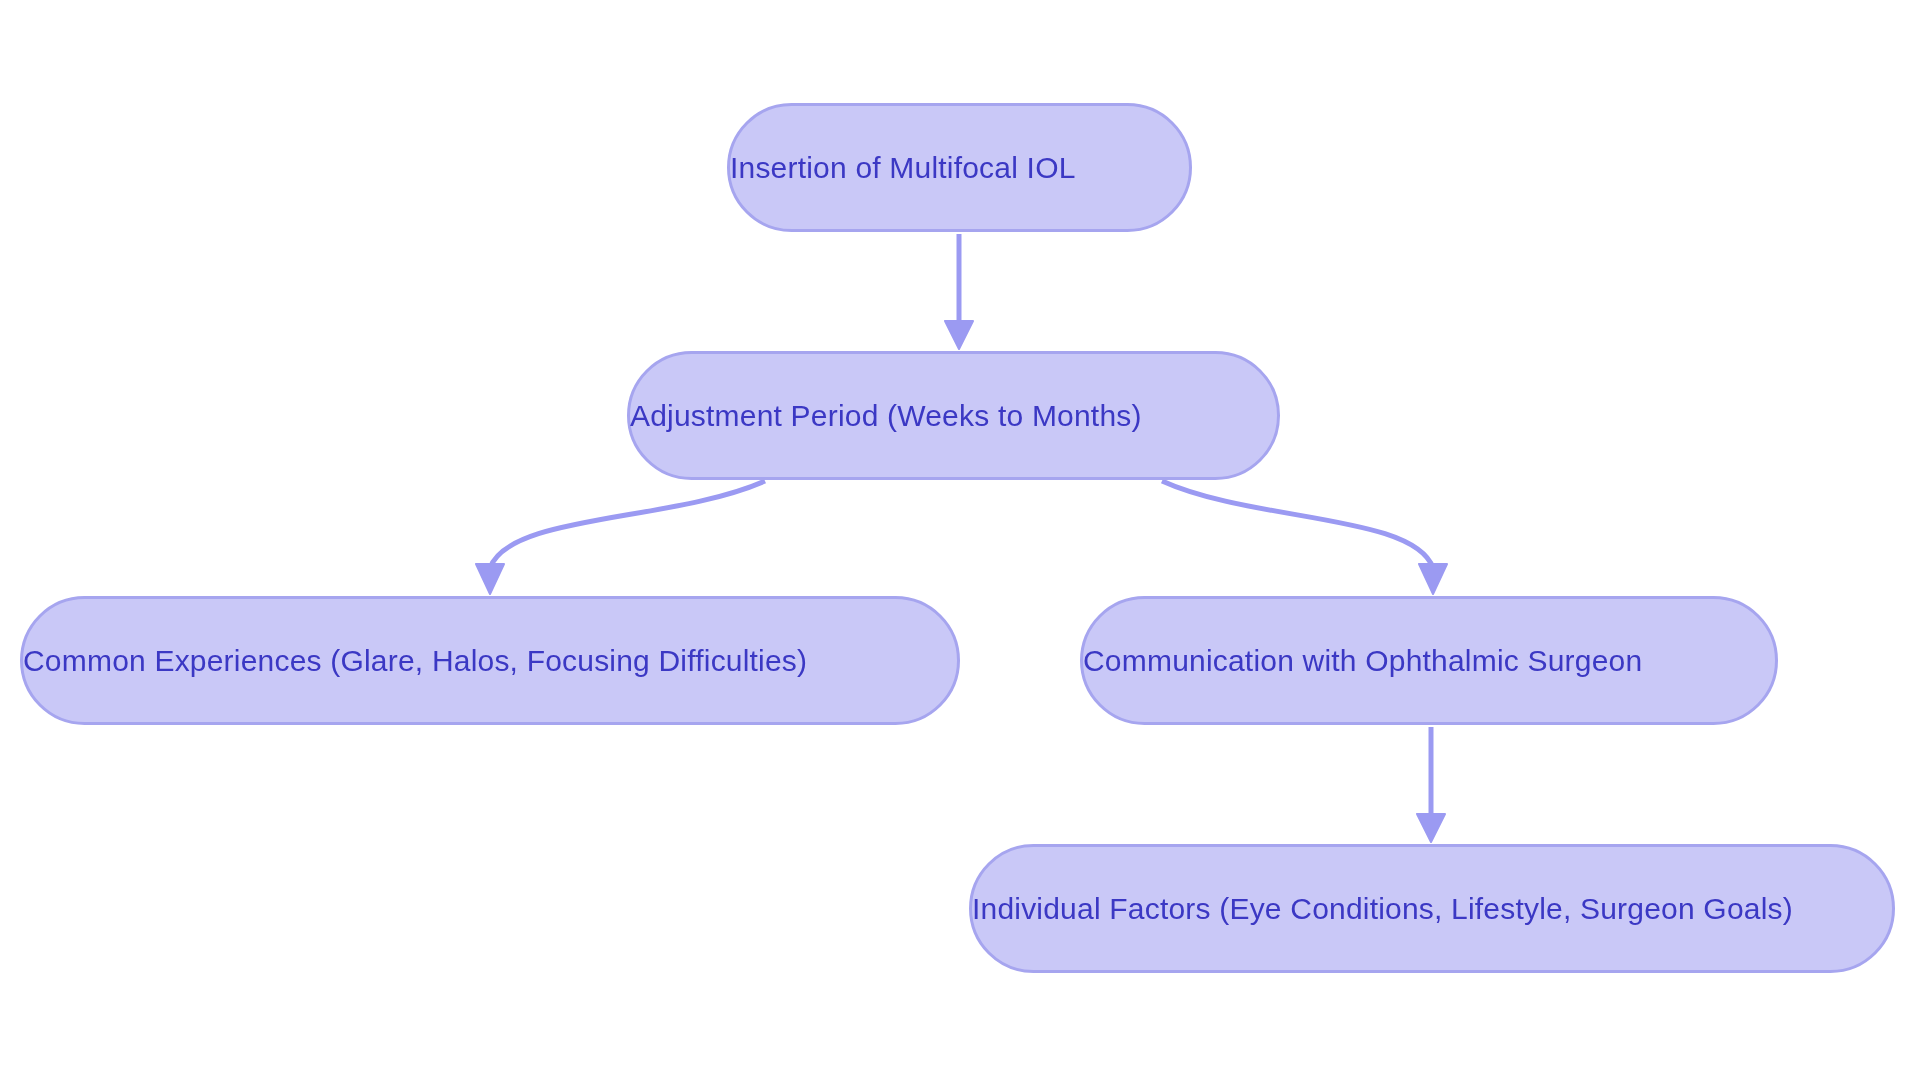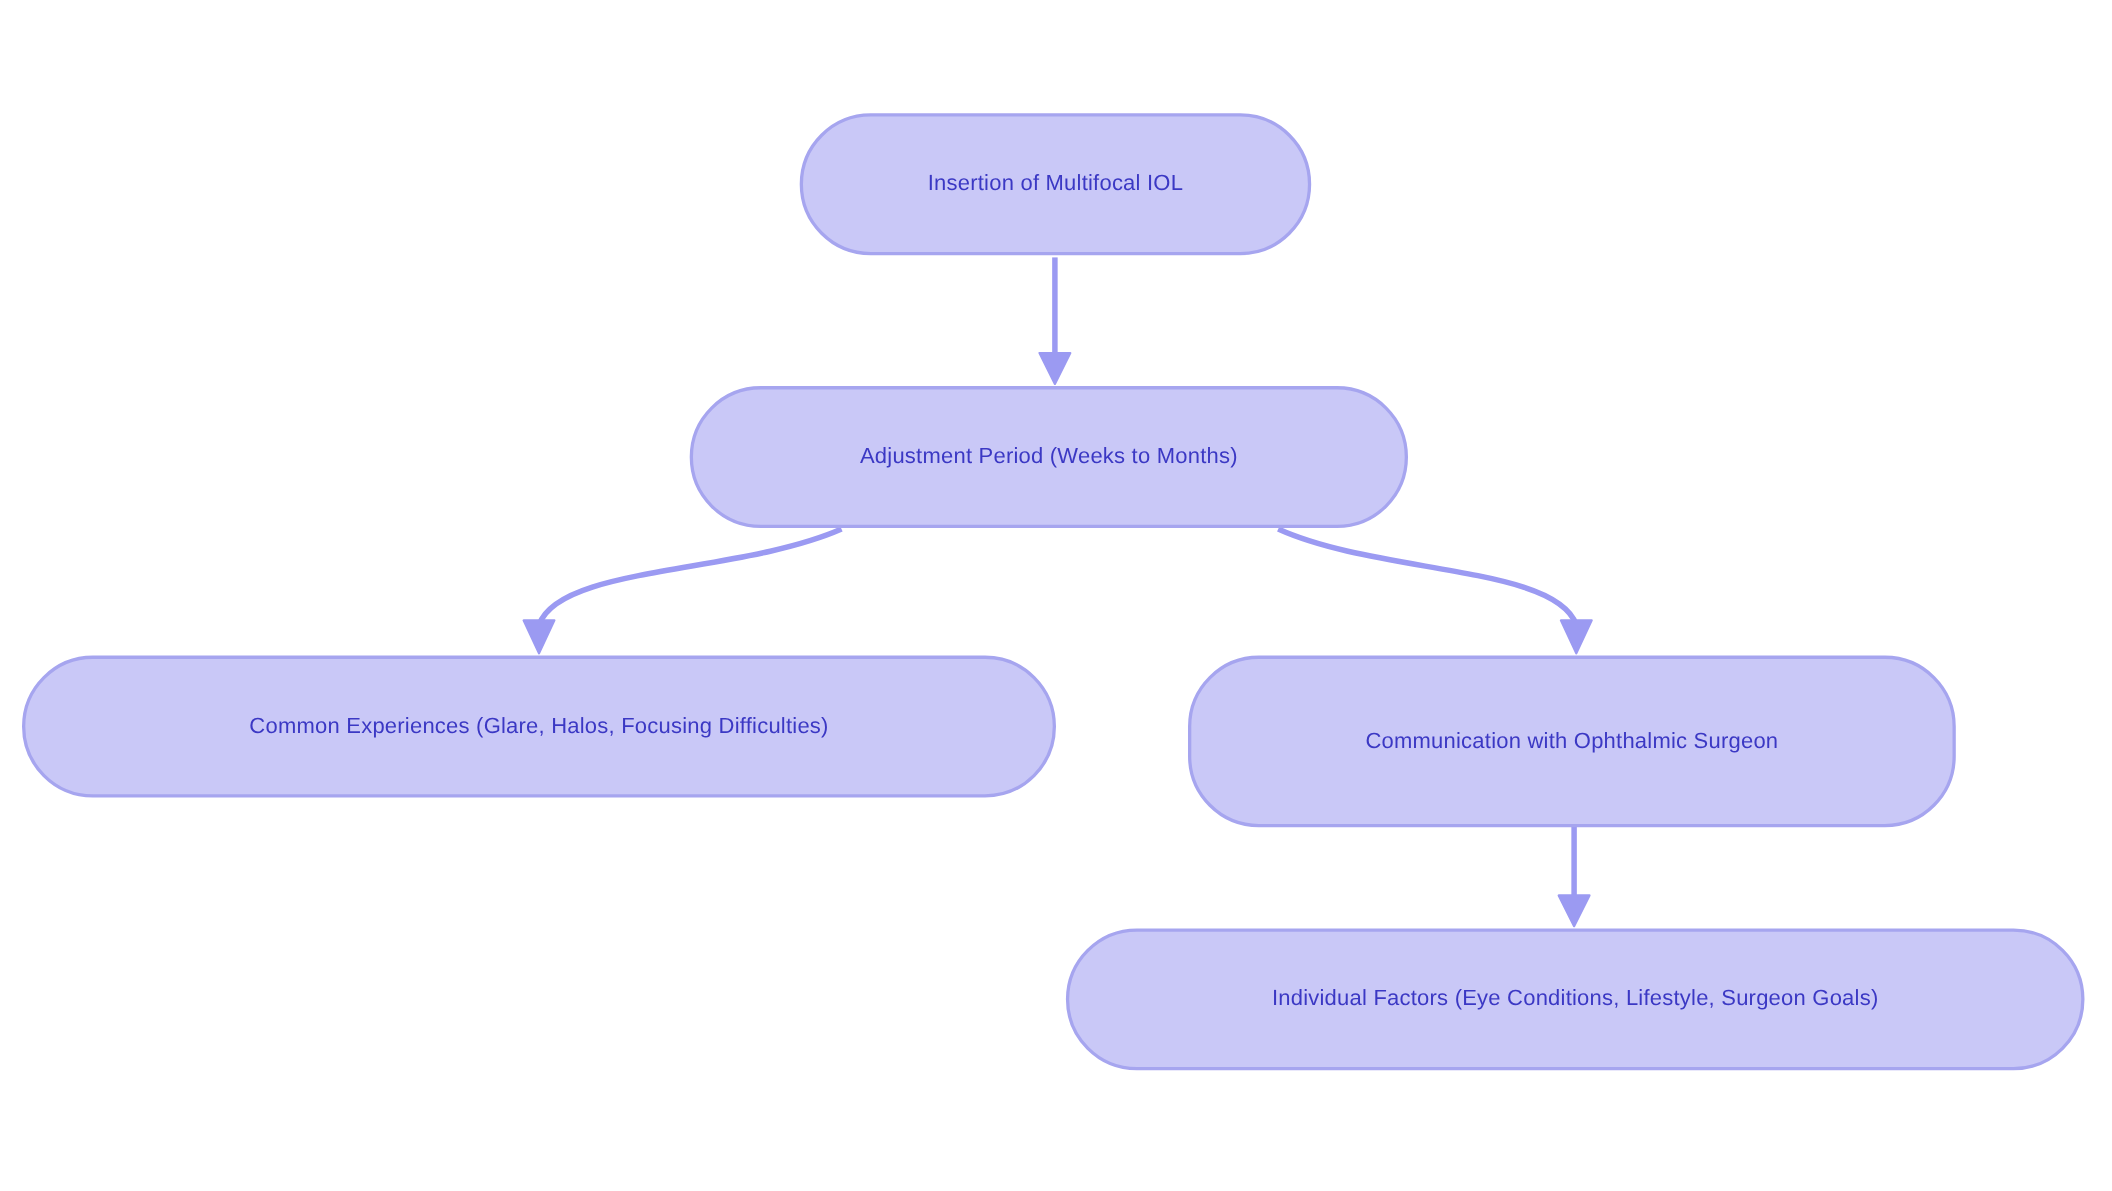--- a/index.html
+++ b/index.html
@@ -24,31 +24,30 @@
     pointer-events: none;
   }
   .node {
     position: absolute;
     box-sizing: border-box;
     background: var(--node-fill, #c9c8f7);
     border: 3px solid var(--node-border, #a6a5ef);
     border-radius: 64.5px;
     display: flex;
     align-items: center;
-    justify-content: center;
     color: var(--text-color, #3b38c4);
-    font-size: 20px;
+    font-size: 30px;
     font-weight: 400;
     white-space: nowrap;
     letter-spacing: 0.2px;
   }
   .n1 { left: 727px;  top: 103px; width: 465px; height: 129px; }
   .n2 { left: 627px;  top: 351px; width: 653px; height: 129px; }
   .n3 { left: 20px;   top: 596px; width: 940px; height: 129px; }
-  .n4 { left: 1080px; top: 596px; width: 698px; height: 156px; }
+  .n4 { left: 1080px; top: 596px; width: 698px; height: 129px; }
   .n5 { left: 969px;  top: 844px; width: 926px; height: 129px; }
   .edge-path {
     fill: none;
     stroke: var(--edge-color, #9b9af2);
     stroke-width: 5;
   }
   .edge-head {
     fill: var(--edge-color, #9b9af2);
     stroke: var(--edge-color, #9b9af2);
     stroke-width: 2;

